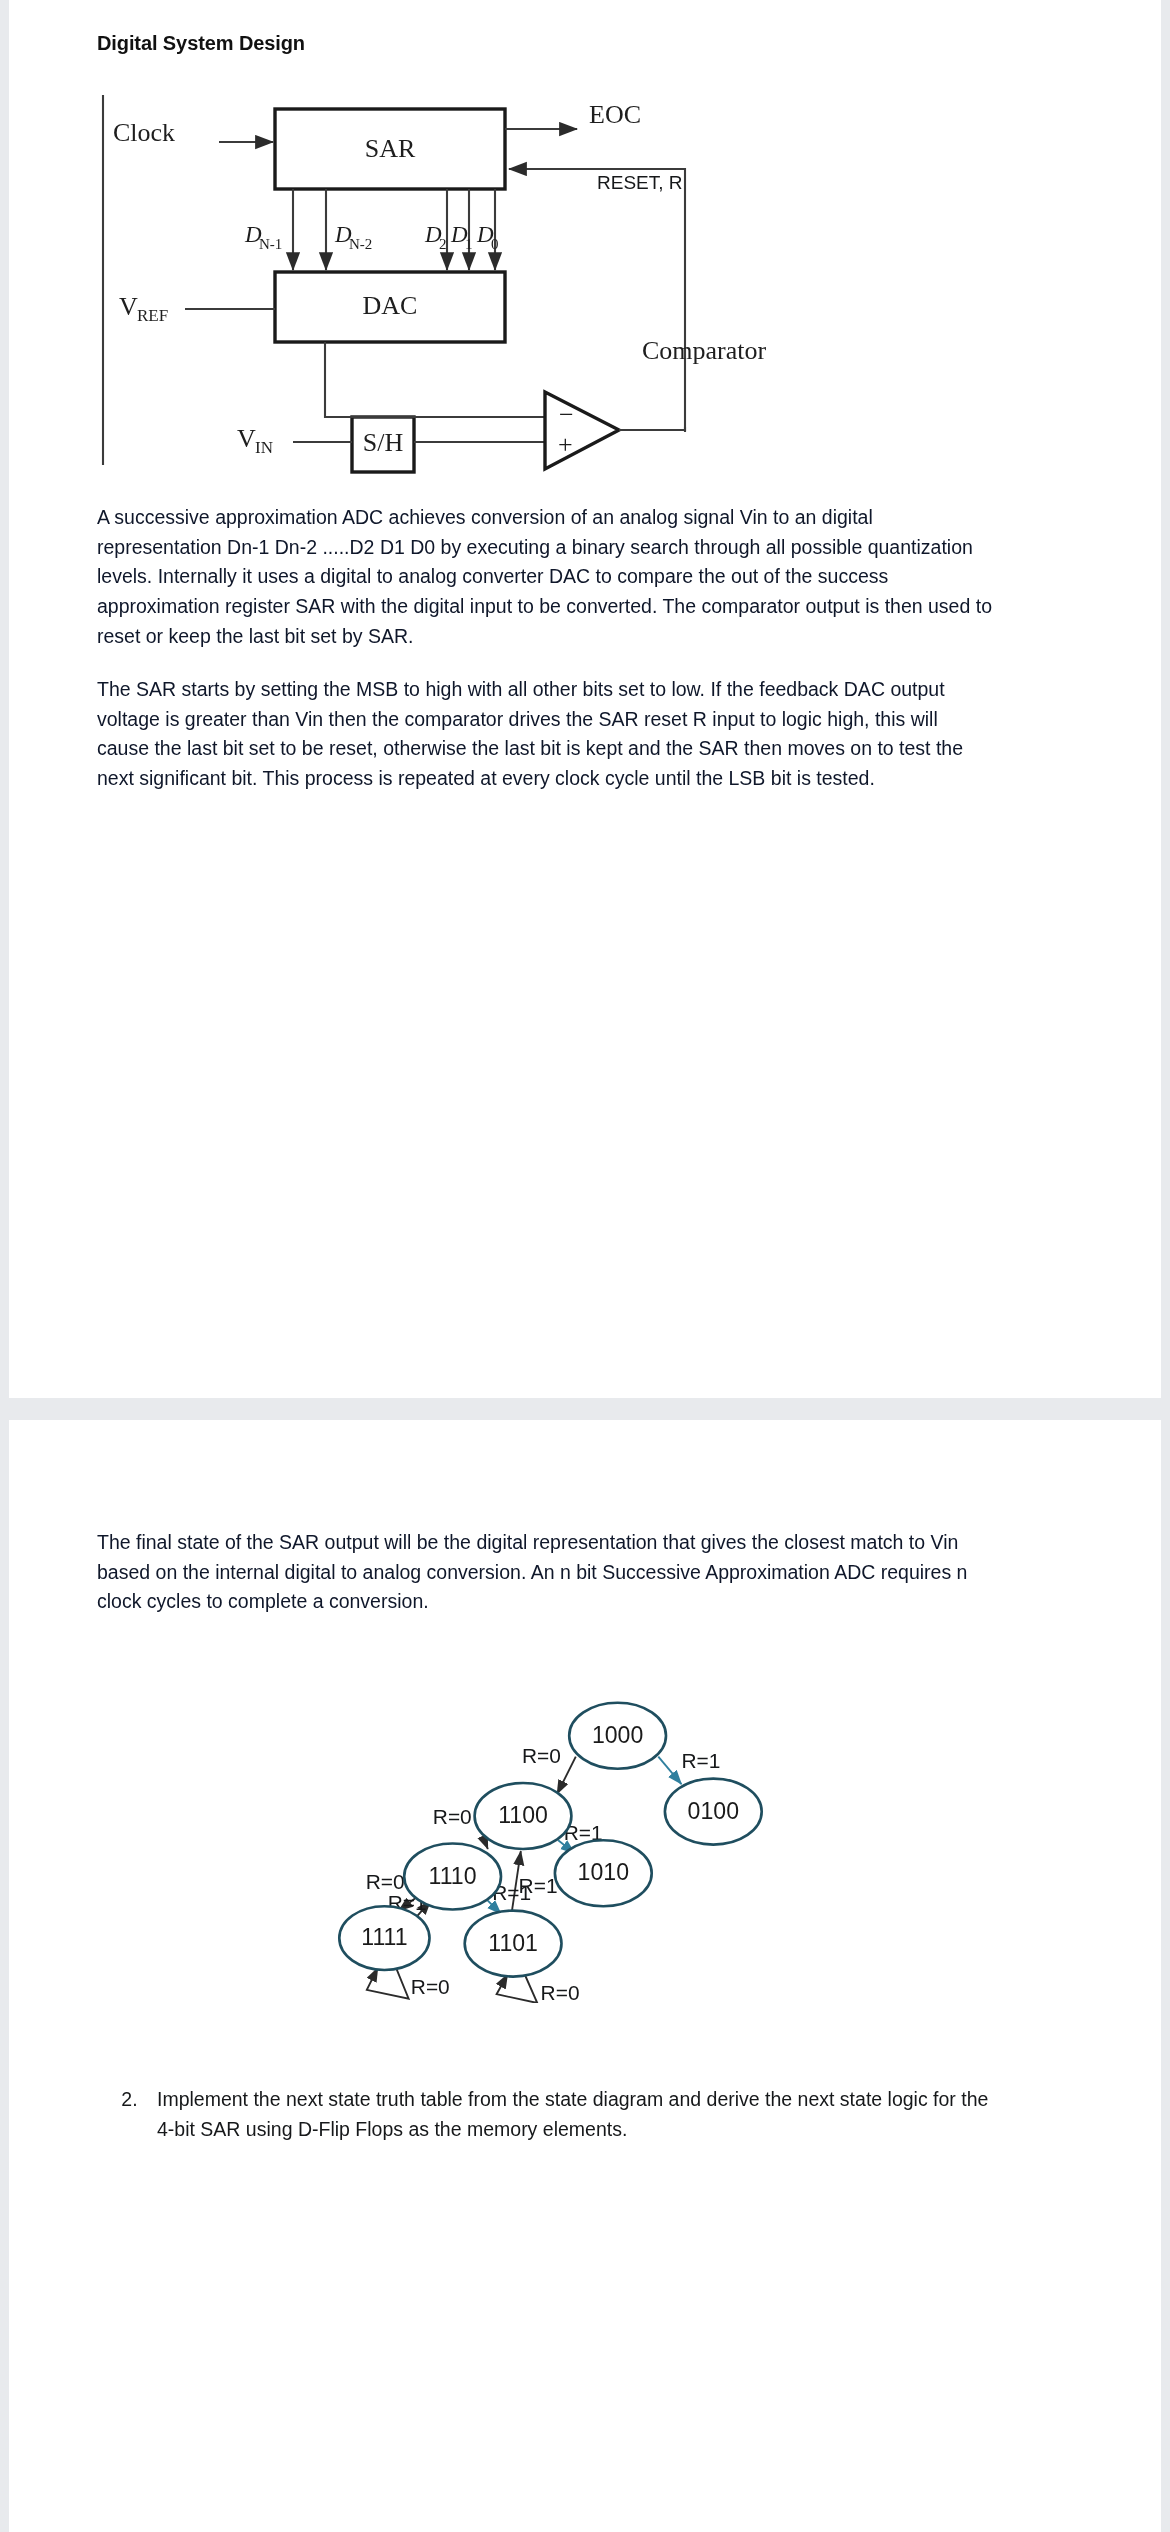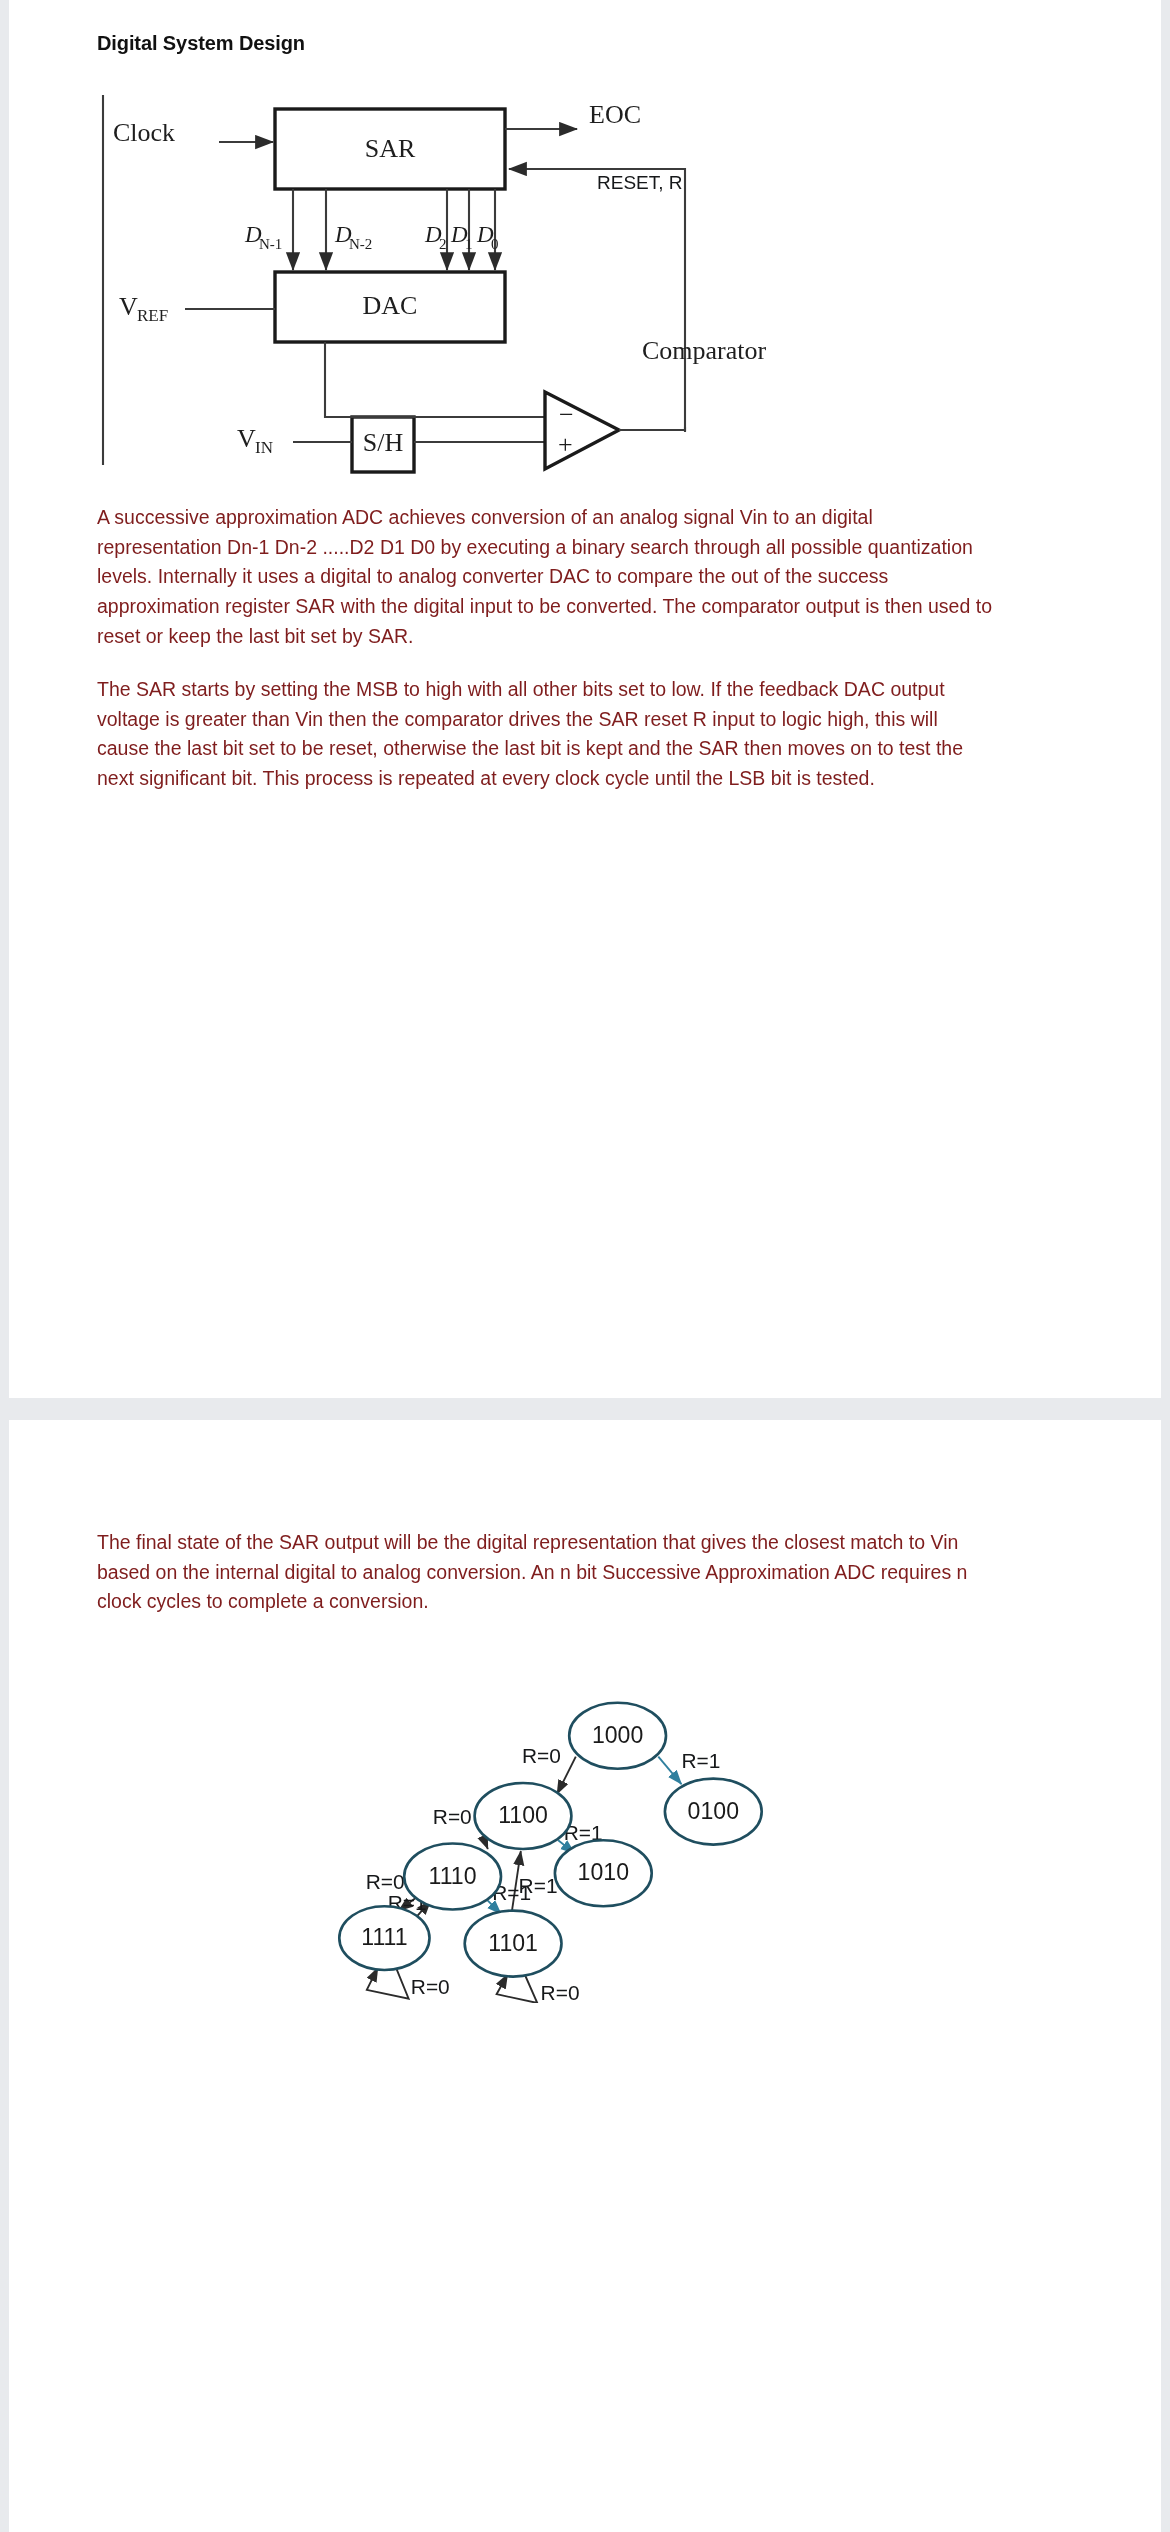--- a/index.html
+++ b/index.html
@@ -39,21 +39,21 @@
     letter-spacing: -0.1px;
     line-height: 1.35;
   }
   .h1 { padding-top: 30px; }
   .h2 { padding-top: 22px; }
 
   
   p.body {
     font-size: 19.5px;
     line-height: 1.52;
-    color: #7f1d1d;
+    color: #0f172a;
     margin: 0 0 24px 0;
     max-width: 896px;
   }
 
   ol.numbered {
     margin: 0;
     padding-left: 46px;
     font-size: 19.5px;
     line-height: 1.52;
     color: #16181a;
@@ -252,17 +252,20 @@
             <ellipse class="sd-node" cx="251" cy="246" rx="44" ry="30"></ellipse>
             <text class="sd-node-lbl" x="251" y="247">1101</text>
           </g>
           <g>
             <ellipse class="sd-node" cx="134" cy="241" rx="41" ry="29"></ellipse>
             <text class="sd-node-lbl" x="134" y="242">1111</text>
           </g>
         </svg>
       </div>
 
+      <ol class="numbered" start="2" style="margin-top:82px;">
+        <li>Implement the next state truth table from the state diagram and derive the next state logic for the 4-bit SAR using D-Flip Flops as the memory elements.</li>
+      </ol>
 
     </div>
   </div>
 
 </div>
 
 </body></html>

